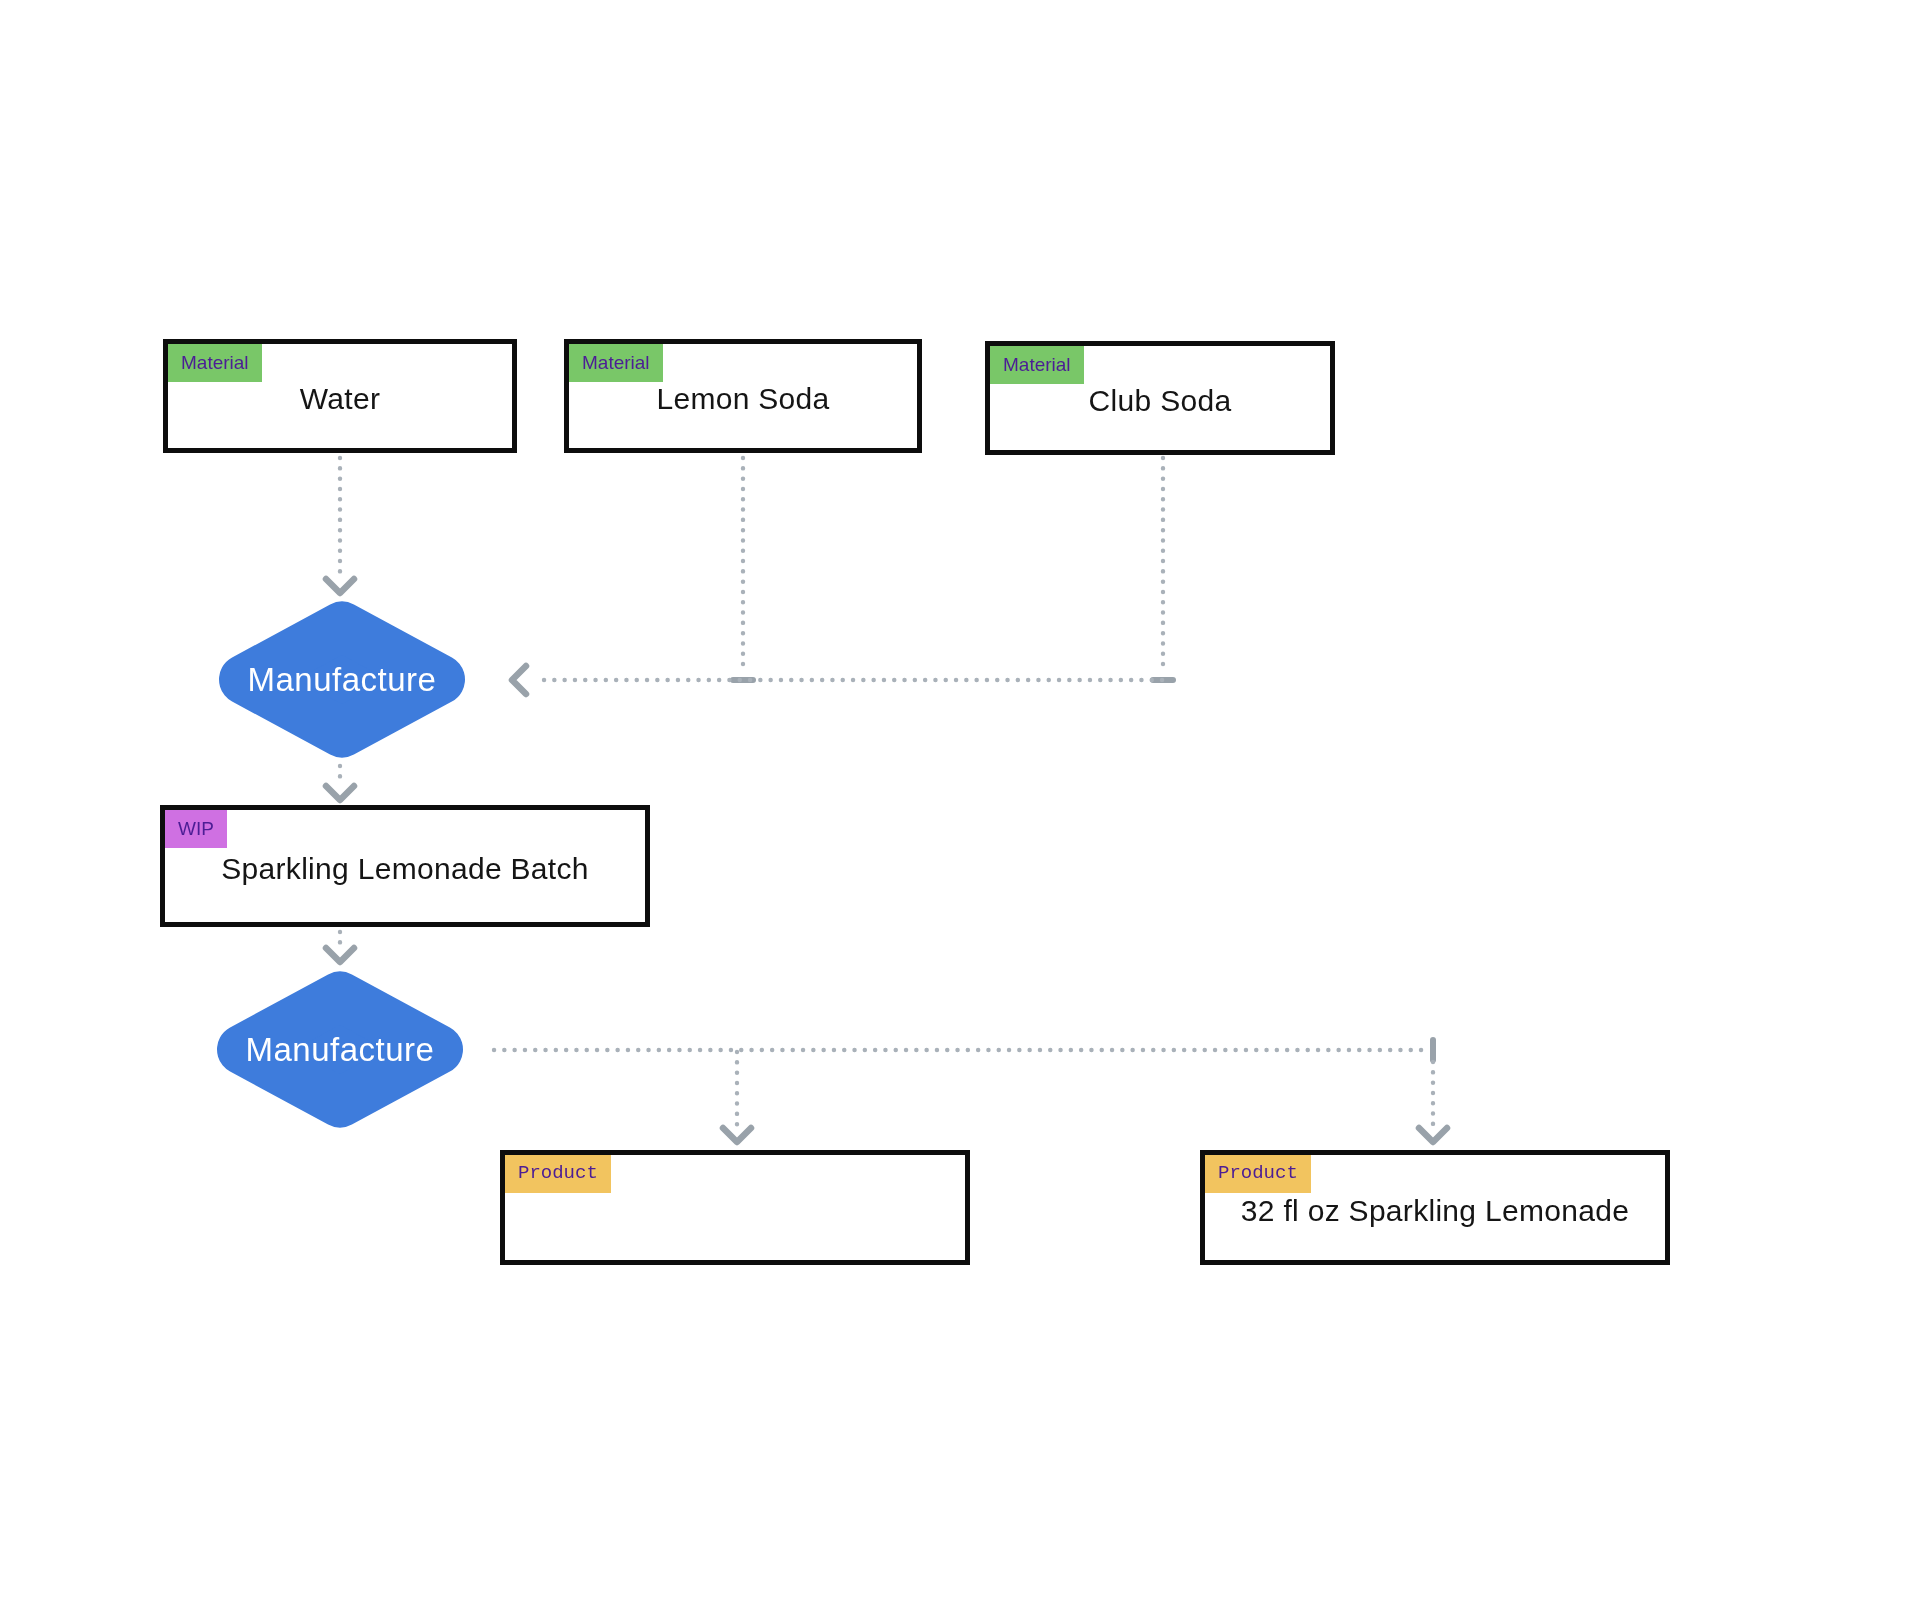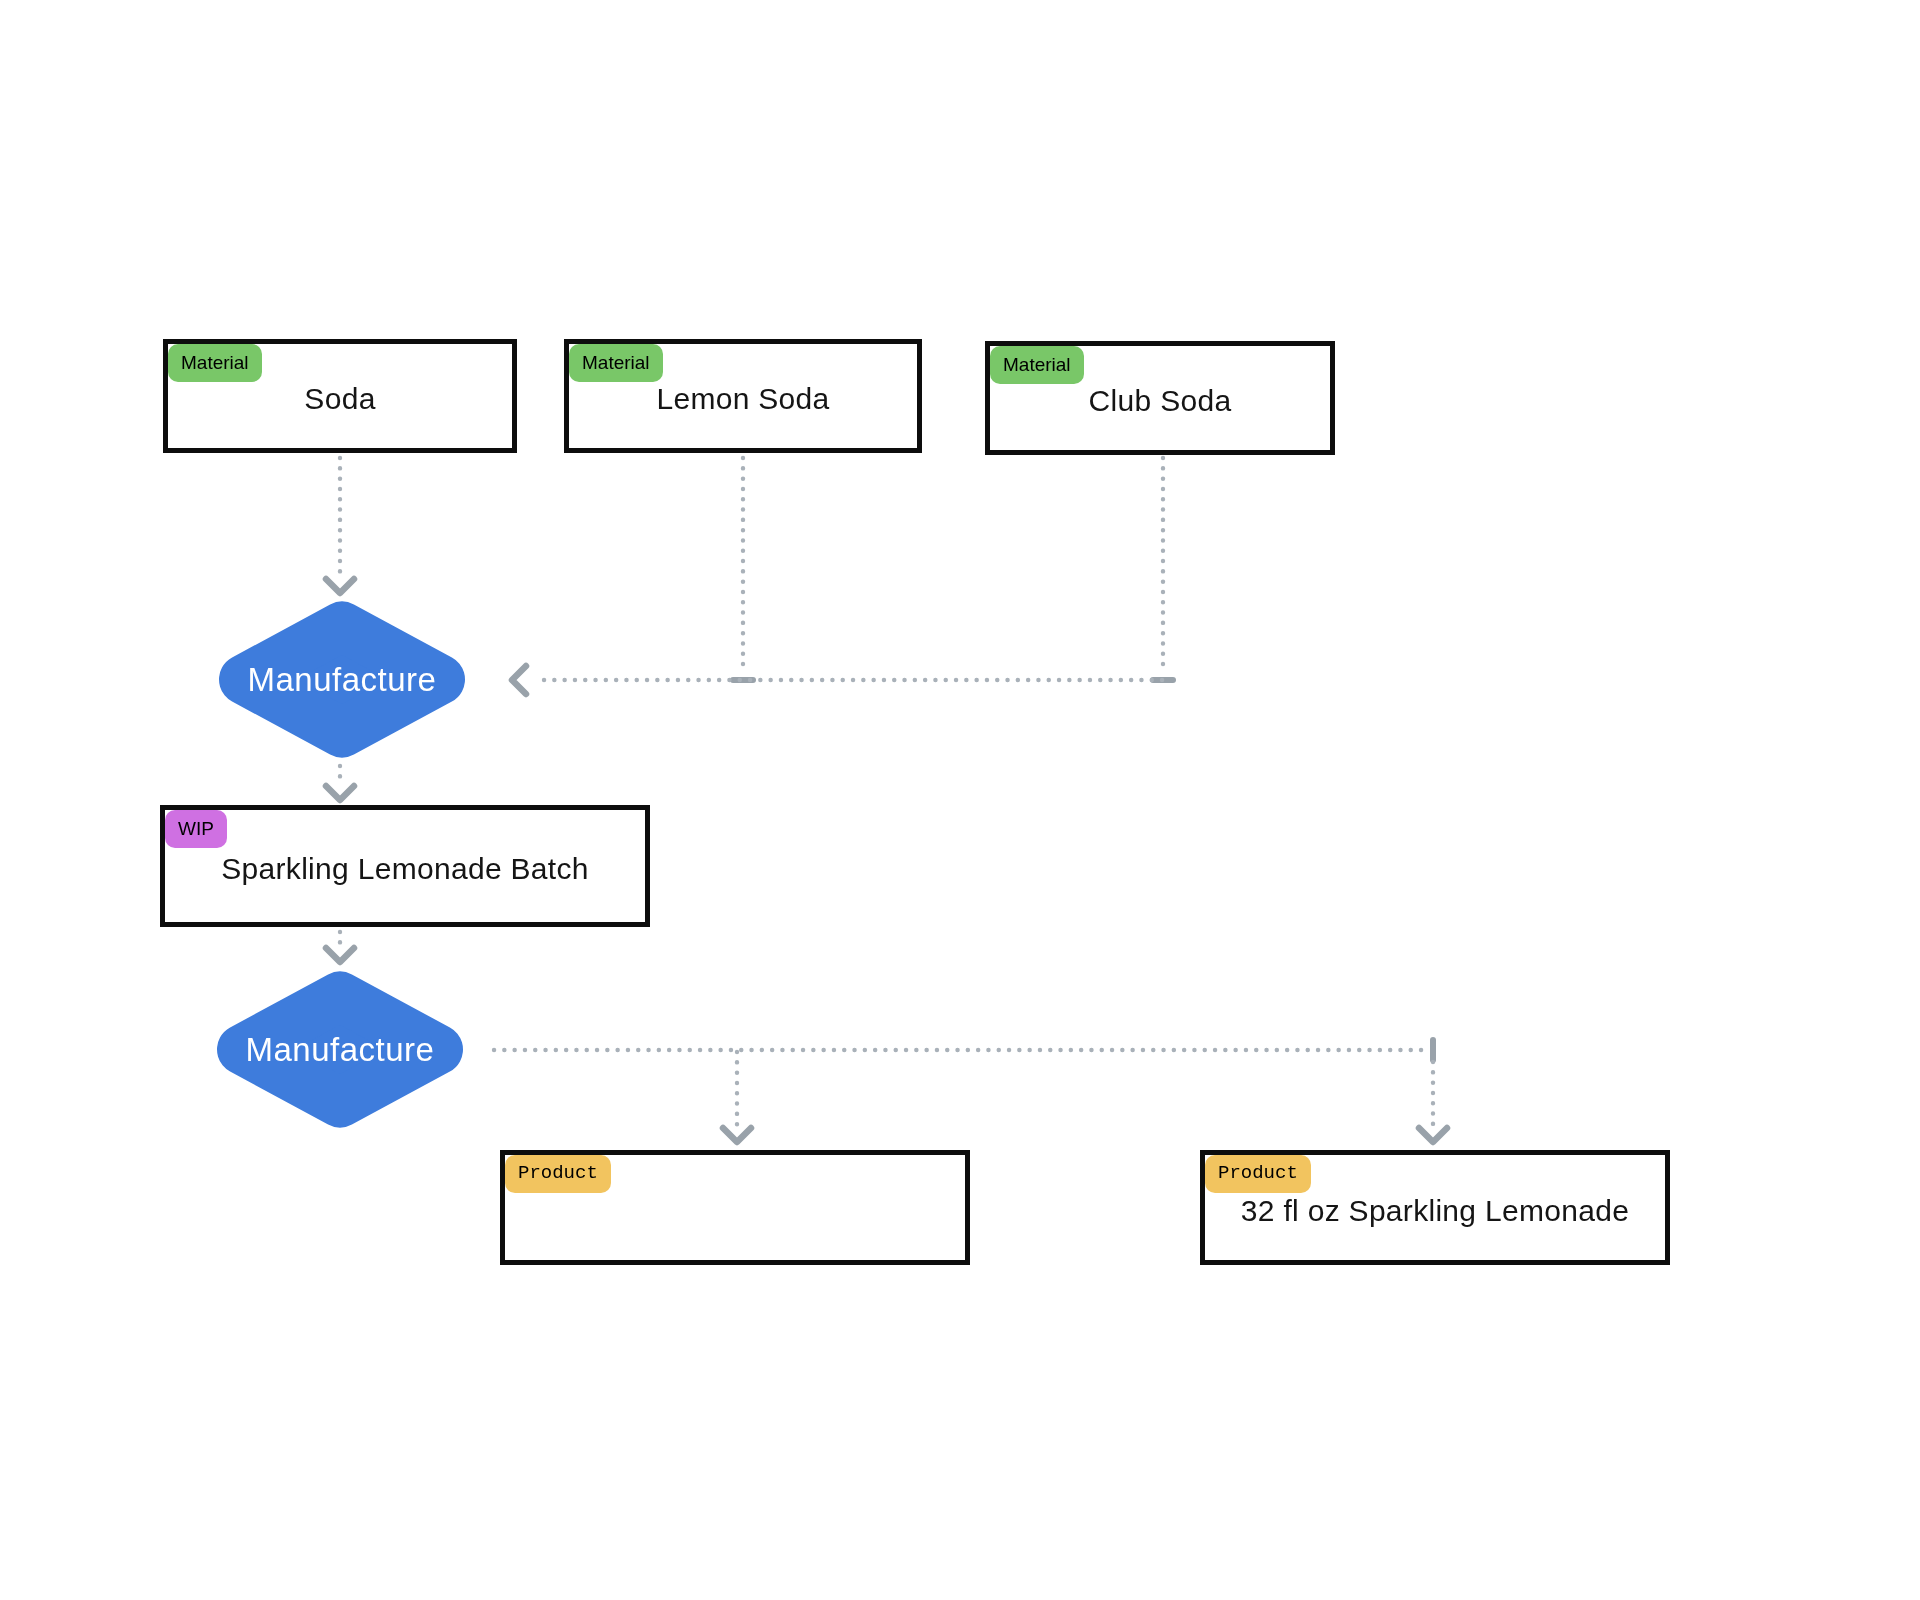--- a/index.html
+++ b/index.html
@@ -34,22 +34,22 @@
   .edge-tick{
     fill:none;stroke:var(--edge-arrow);stroke-width:6;stroke-linecap:round;
   }
   .node{
     position:absolute;z-index:1;
     background:#fff;border:5px solid var(--node-border);
     display:flex;align-items:center;justify-content:center;
   }
   .node .badge{
     position:absolute;top:0;left:0;
-    font-size:19px;line-height:1;color:#000000;
-    padding:9px 13px 10px 13px;white-space:nowrap;border-radius:10px;
+    font-size:19px;line-height:1;color:#4c1d95;
+    padding:9px 13px 10px 13px;white-space:nowrap;
   }
   .badge-material{background:var(--material-badge);}
   .badge-wip{background:var(--wip-badge);}
   .badge-product{background:var(--product-badge);font-family:Liberation Mono, monospace;}
   .node .label{
     font-size:30px;color:var(--node-text);letter-spacing:0.3px;
     text-align:center;white-space:nowrap;padding-top:6px;
   }
   .process{
     position:absolute;z-index:1;
@@ -109,21 +109,21 @@
     </g>
 
     <g>
       <path class="edge-line" d="M1433,1062 V1126"></path>
       <path class="edge-arrowhead" d="M1419,1128 L1433,1142 L1447,1128"></path>
     </g>
   </svg>
 
   <div class="node" style="left:163px;top:339px;width:354px;height:114px;">
     <span class="badge badge-material">Material</span>
-    <span class="label">Soda</span>
+    <span class="label">Water</span>
   </div>
 
   <div class="node" style="left:564px;top:339px;width:358px;height:114px;">
     <span class="badge badge-material">Material</span>
     <span class="label">Lemon Soda</span>
   </div>
 
   <div class="node" style="left:985px;top:341px;width:350px;height:114px;">
     <span class="badge badge-material">Material</span>
     <span class="label">Club Soda</span>

